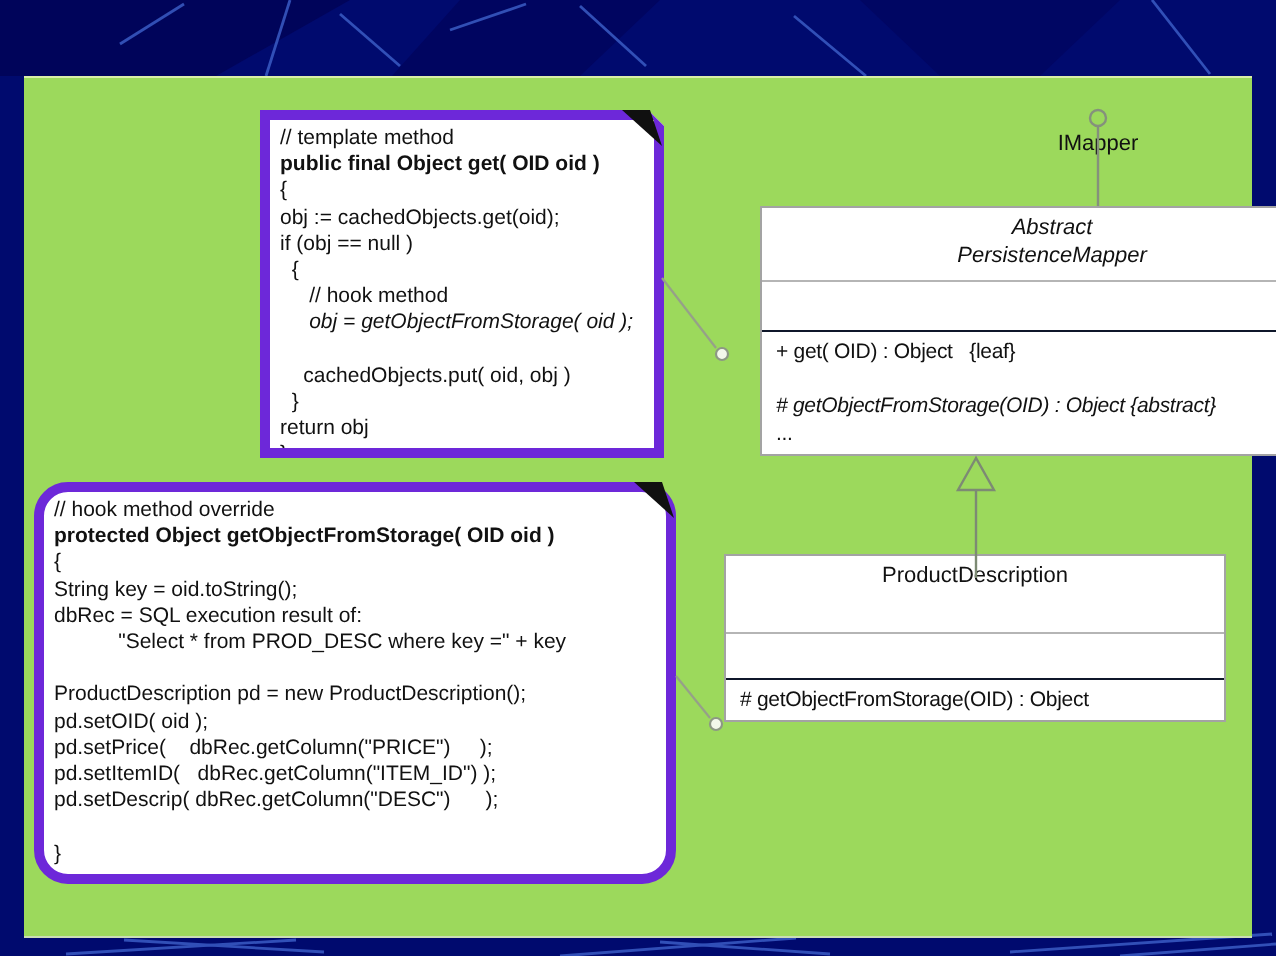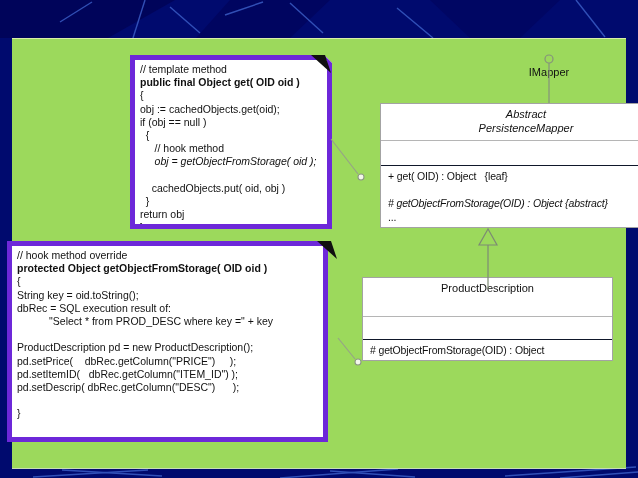--- a/index.html
+++ b/index.html
@@ -15,21 +15,21 @@
     position:absolute;left:12px;top:38px;width:614px;height:431px;
     background:#9cd95c;border-top:1px solid #d9efa8;border-bottom:1px solid #c9ddb4;
     box-sizing:border-box;
   }
   .note{
     position:absolute;background:#ffffff;border:5px solid #6d28d9;
     box-sizing:border-box;overflow:hidden;
     clip-path:polygon(0 0,calc(100% - 8px) 0,100% 8px,100% 100%,0 100%);
   }
   .note1{left:130px;top:55px;width:202px;height:174px;}
-  .note2{left:7px;top:241px;width:321px;height:201px;}
+  .note2{left:17px;top:241px;width:321px;height:201px;border-radius:17px;}
   .code{padding:3px 2px 0 5px;font-size:10.5px;line-height:13.2px;}
   .tline{white-space:pre;}
   .tline:empty::after{content:"\00a0";}
   .tline.b{font-weight:bold;}
   .tline.i{font-style:italic;}
   .uml-class{
     position:absolute;background:#ffffff;border:1px solid #a3a3a3;
     box-sizing:border-box;overflow:hidden;
   }
   .abstract-class{left:380px;top:103px;width:292px;height:125px;}
@@ -99,20 +99,21 @@
   <div class="note note2">
     <div class="code">
         <div class="tline">// hook method override</div>
         <div class="tline b">protected Object getObjectFromStorage( OID oid )</div>
         <div class="tline">{</div>
         <div class="tline">String key = oid.toString();</div>
         <div class="tline">dbRec = SQL execution result of:</div>
         <div class="tline">           "Select * from PROD_DESC where key =" + key</div>
         <div class="tline"></div>
         <div class="tline">ProductDescription pd = new ProductDescription();</div>
+        <div class="tline">pd.setOID( oid );</div>
         <div class="tline">pd.setPrice(    dbRec.getColumn("PRICE")     );</div>
         <div class="tline">pd.setItemID(   dbRec.getColumn("ITEM_ID") );</div>
         <div class="tline">pd.setDescrip( dbRec.getColumn("DESC")      );</div>
         <div class="tline"></div>
         <div class="tline">}</div>
       </div>
   </div>
 
   <div class="uml-class abstract-class">
     <div class="uml-title">

